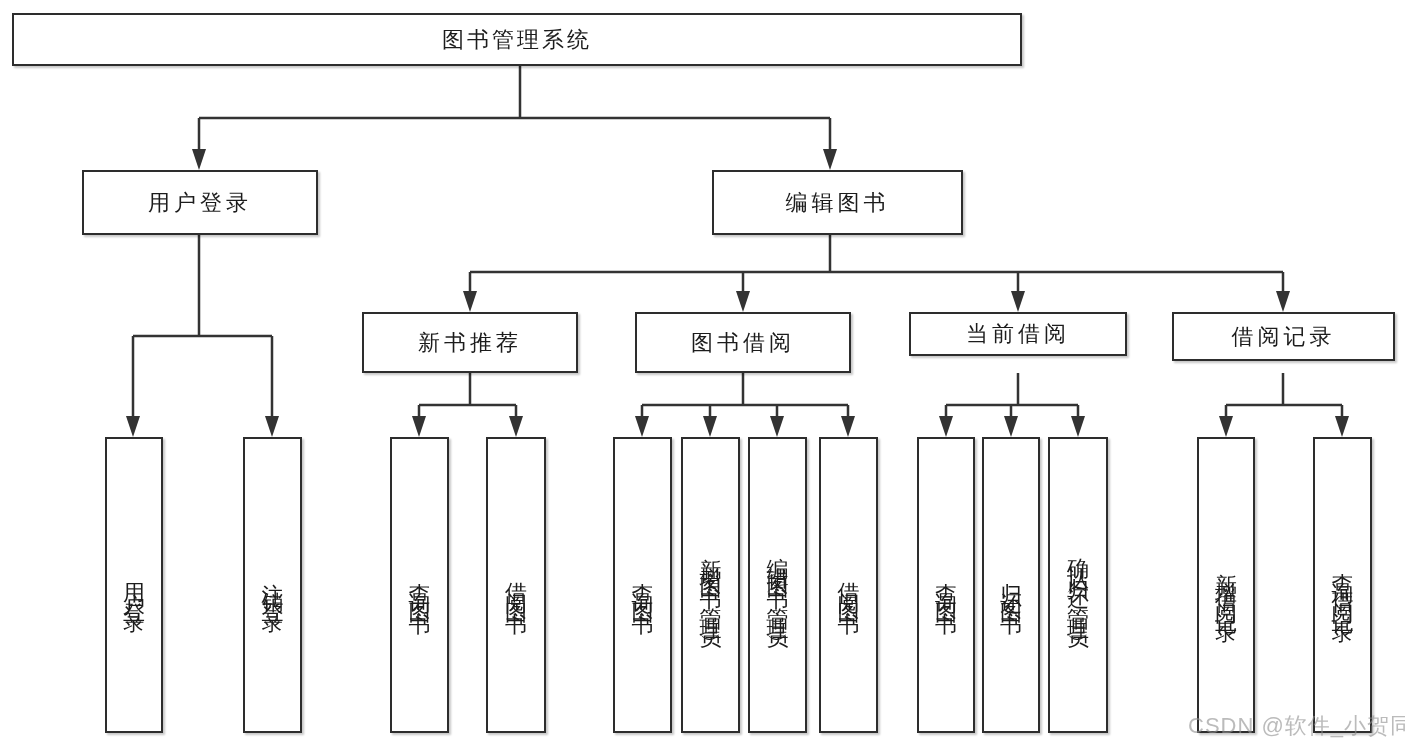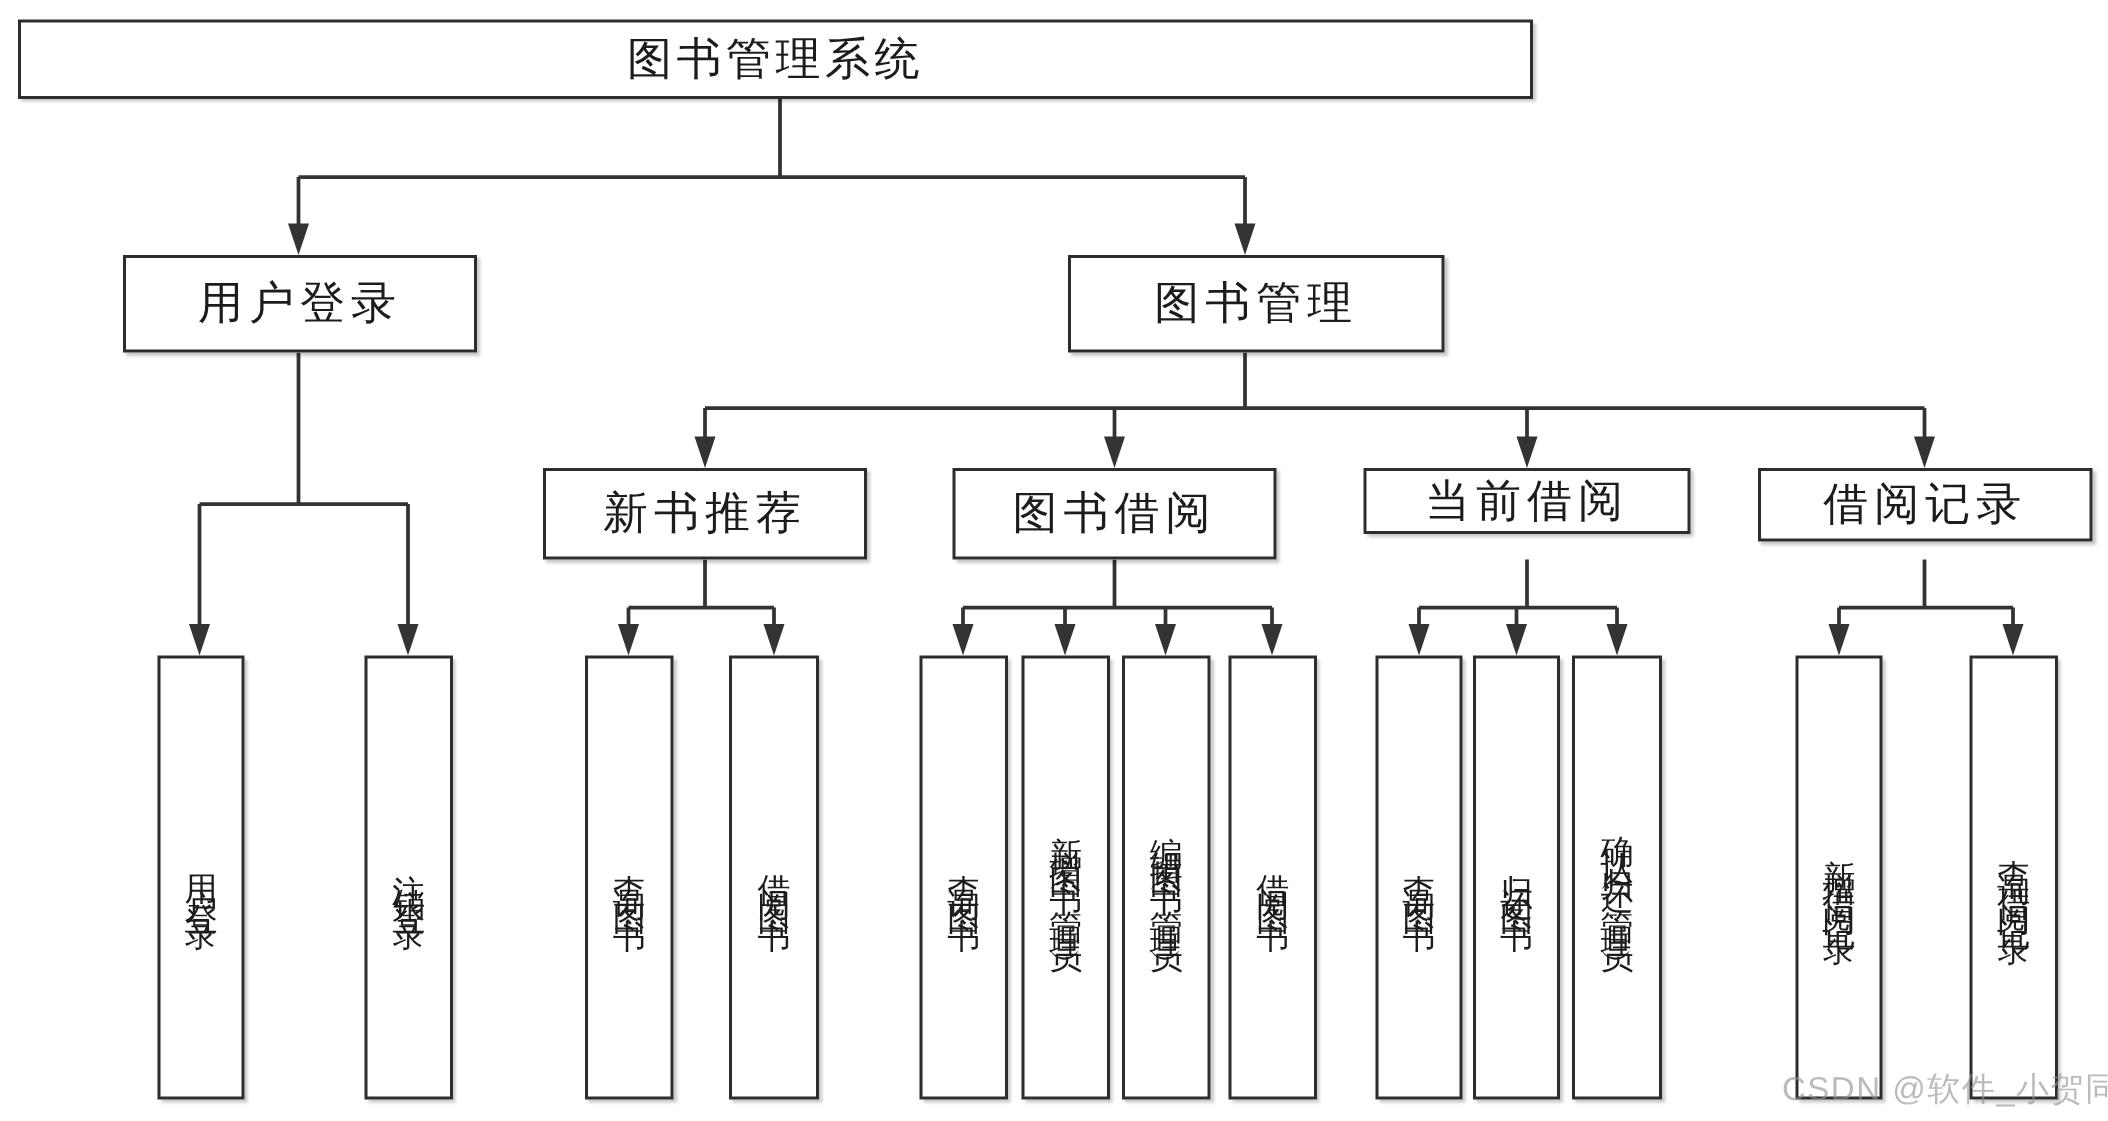--- a/index.html
+++ b/index.html
@@ -16,21 +16,21 @@
     border:2px solid #2d2d2d;
     background:#ffffff;
     color:#1c1c1c;
     display:flex;
     align-items:center;
     justify-content:center;
     box-shadow:2px 2px 2px rgba(0,0,0,0.22);
     z-index:2;
   }
   .node.h{
-    font-size:30px;
+    font-size:22px;
     letter-spacing:4px;
     white-space:nowrap;
   }
   .node.root{letter-spacing:3px;}
   .node.v{
     writing-mode:vertical-rl;
     text-orientation:mixed;
     font-size:22px;
     letter-spacing:10px;
     line-height:1;
@@ -85,21 +85,21 @@
       <polygon points="1011,437 1004,416 1018,416"></polygon>
       <polygon points="1078,437 1071,416 1085,416"></polygon>
       <polygon points="1226,437 1219,416 1233,416"></polygon>
       <polygon points="1342,437 1335,416 1349,416"></polygon>
     </g>
   </svg>
 
   <div class="node h root" style="left:12px;top:13px;width:1010px;height:53px">图书管理系统</div>
 
   <div class="node h" style="left:82px;top:170px;width:236px;height:65px">用户登录</div>
-  <div class="node h" style="left:712px;top:170px;width:251px;height:65px">图书管理</div>
+  <div class="node h" style="left:712px;top:170px;width:251px;height:65px">编辑图书</div>
 
   <div class="node h" style="left:362px;top:312px;width:216px;height:61px">新书推荐</div>
   <div class="node h" style="left:635px;top:312px;width:216px;height:61px">图书借阅</div>
   <div class="node h" style="left:909px;top:312px;width:218px;height:44px">当前借阅</div>
   <div class="node h" style="left:1172px;top:312px;width:223px;height:49px">借阅记录</div>
 
   <div class="node v" style="left:105px;top:437px;width:58px;height:296px">用户登录</div>
   <div class="node v" style="left:243px;top:437px;width:59px;height:296px">注销登录</div>
 
   <div class="node v" style="left:390px;top:437px;width:59px;height:296px">查询图书</div>

